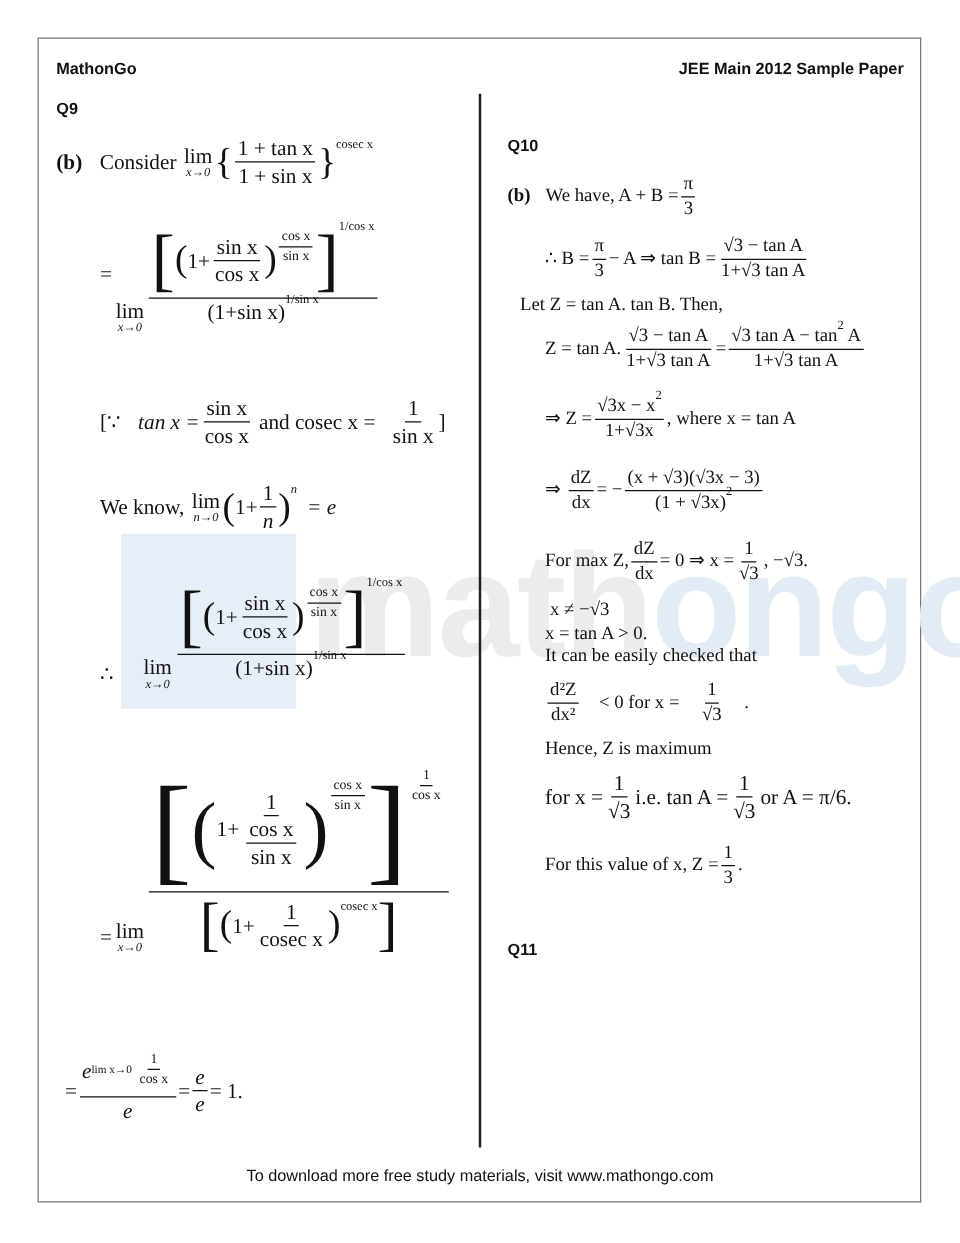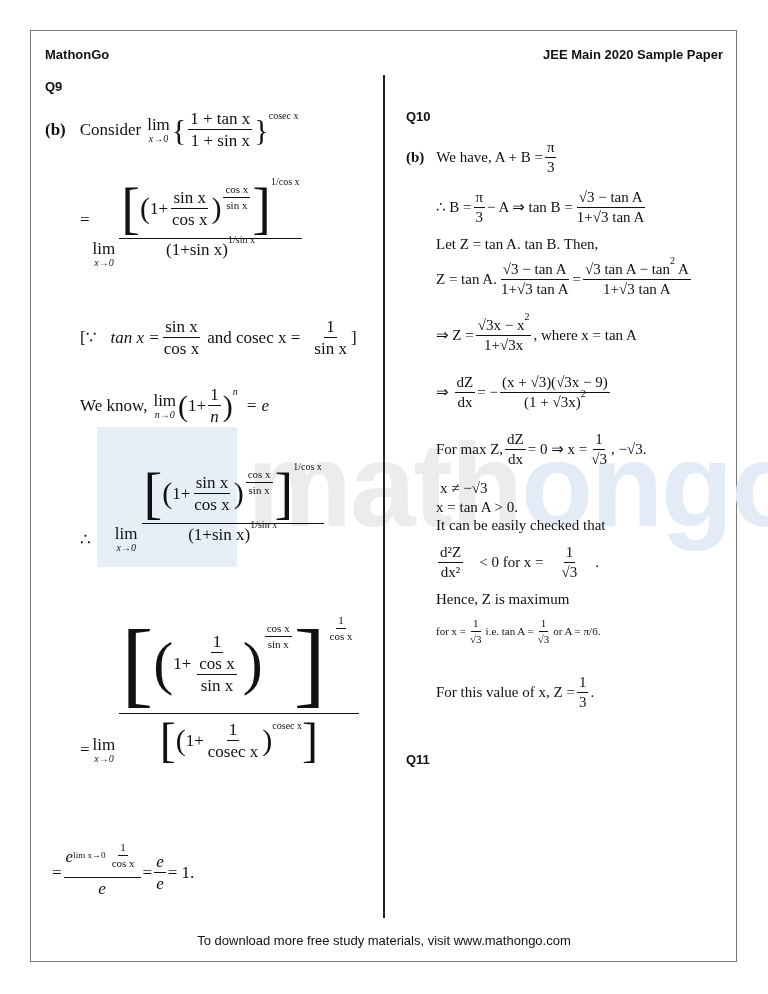--- a/index.html
+++ b/index.html
@@ -34,21 +34,21 @@
 <body>
 
 <div class="page"></div>
 
 <div class="watermark">
   <div class="wm-box"></div>
   <div class="wm-text"><span>math</span><span class="go">ongo</span></div>
 </div>
 
 <div class="hdr" style="left:45px;">MathonGo</div>
-<div class="hdr" style="right:45px;">JEE Main 2020 Sample Paper</div>
+<div class="hdr" style="right:45px;">JEE Main 2012 Sample Paper</div>
 
 <div class="divider"></div>
 
 <div class="qlabel" style="left:45px; top:79px;">Q9</div>
 
 <div class="m line" style="left:45px; top:110px;">
   <span class="b" style="margin-right:14px;">(b)</span>
   <span style="margin-right:6px;">Consider</span>
   <span class="lim">
       <span>lim</span>
@@ -227,21 +227,21 @@
       <span class="num">π</span>
       <span class="den">3</span>
     </span>
   <span>− A ⇒ tan B =</span>
   <span class="frac">
       <span class="num"><span class="rad"></span><span>3 − tan A</span></span>
       <span class="den"><span>1+</span><span class="rad"></span><span>3</span> <span>tan A</span></span>
     </span>
 </div>
 
-<div class="m" style="left:436px; top:237px; font-size:15px;text-align:right;">Let Z = tan A. tan B. Then,</div>
+<div class="m" style="left:416px; top:237px; font-size:15px;text-align:right;">Let Z = tan A. tan B. Then,</div>
 
 <div class="m line" style="left:436px; top:262px; font-size:15px;">
   <span>Z = tan A.</span>
   <span class="frac">
       <span class="num"><span class="rad"></span><span>3 − tan A</span></span>
       <span class="den"><span>1+</span><span class="rad"></span><span>3</span> <span>tan A</span></span>
     </span>
   <span>=</span>
   <span class="frac">
       <span class="num"><span class="rad"></span><span>3</span> <span>tan A − tan</span><sup>2</sup> <span>A</span></span>
@@ -259,21 +259,21 @@
 </div>
 
 <div class="m line" style="left:436px; top:375px; font-size:15px;">
   <span style="margin-right:4px;">⇒</span>
   <span class="frac">
       <span class="num">dZ</span>
       <span class="den">dx</span>
     </span>
   <span>= −</span>
   <span class="frac">
-      <span class="num"><span>(x + </span><span class="rad"></span><span>3</span><span>)(</span><span class="rad"></span><span>3</span><span>x − 9)</span></span>
+      <span class="num"><span>(x + </span><span class="rad"></span><span>3</span><span>)(</span><span class="rad"></span><span>3</span><span>x − 3)</span></span>
       <span class="den"><span>(1 + </span><span class="rad"></span><span>3</span><span>x)</span><sup>2</sup></span>
     </span>
 </div>
 
 <div class="m line" style="left:436px; top:432px; font-size:15px;">
   <span>For max Z,</span>
   <span class="frac">
       <span class="num">dZ</span>
       <span class="den">dx</span>
     </span>
@@ -304,21 +304,21 @@
   <span>&lt; 0 for x =</span>
   <span class="frac">
       <span class="num">1</span>
       <span class="den"><span class="rad"></span><span>3</span></span>
     </span>
   <span>.</span>
 </div>
 
 <div class="m" style="left:436px; top:592px; font-size:15px;">Hence, Z is maximum</div>
 
-<div class="m line" style="left:436px; top:618px; font-size:11px;">
+<div class="m line" style="left:436px; top:618px; font-size:17px;">
   <span>for x =</span>
   <span class="frac">
       <span class="num">1</span>
       <span class="den"><span class="rad"></span><span>3</span></span>
     </span>
   <span>i.e. tan A =</span>
   <span class="frac">
       <span class="num">1</span>
       <span class="den"><span class="rad"></span><span>3</span></span>
     </span>

